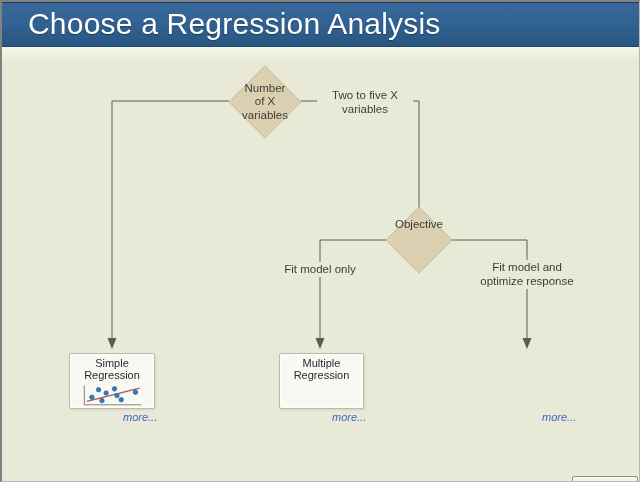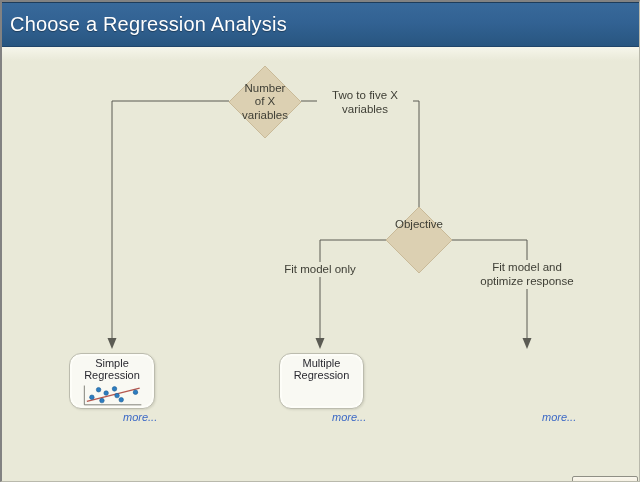--- a/index.html
+++ b/index.html
@@ -11,21 +11,21 @@
     border-right:1px solid #b9b9ac;
     border-bottom:1px solid #b9b9ac;
     box-sizing:border-box;
   }
   .titlebar{
     position:absolute;left:0;top:0;right:0;height:43px;
     background:linear-gradient(180deg,var(--c-titlebar_top) 0%,var(--c-titlebar_mid) 45%,var(--c-titlebar_bottom) 100%);
     border-top:1px solid #1d3c5a;border-bottom:1px solid #20456a;
   }
   .title{
-    color:#ffffff;font-size:20px;font-weight:400;line-height:42px;padding-left:8px;
+    color:#ffffff;font-size:30px;font-weight:400;line-height:42px;padding-left:26px;
     text-shadow:0 1px 1px rgba(0,0,0,.35);letter-spacing:.2px;white-space:nowrap;
   }
   .content{
     position:absolute;left:0;top:45px;right:0;bottom:0;
     background:linear-gradient(180deg,var(--c-content_top_strip) 0%,var(--c-content_bg) 14px);
   }
   svg.connectors{position:absolute;left:0;top:0;width:640px;height:482px;pointer-events:none;}
   svg.connectors path{fill:none;stroke:var(--c-connector);stroke-width:1;}
   svg.connectors polygon.arrow{fill:var(--c-connector);stroke:none;}
   svg.connectors polygon.diamond{fill:var(--c-diamond_fill);stroke:var(--c-diamond_border);stroke-width:1;}
@@ -37,21 +37,21 @@
   .dlabel{background:transparent;}
   .blabel{background:var(--c-content_bg);}
   .d1{left:223px;top:80px;width:80px;height:40px;}
   .d2{left:377px;top:216px;width:80px;height:14px;text-align:right;}
   .l-one-x{left:127px;top:89px;width:92px;height:16px;}
   .l-two-five{left:315px;top:87px;width:96px;height:28px;}
   .l-fit-only{left:280px;top:260px;width:76px;height:15px;}
   .l-fit-opt{left:475px;top:258px;width:100px;height:29px;}
   .rbox{
     position:absolute;top:351px;height:56px;box-sizing:border-box;
-    background:var(--c-box_bg);border:1px solid var(--c-box_border);border-radius:12px;
+    background:var(--c-box_bg);border:1px solid var(--c-box_border);border-radius:2px;
     box-shadow:inset 0 0 0 2px #fdfdf8, 1px 1px 2px rgba(90,90,70,.15);
     display:flex;flex-direction:column;align-items:center;cursor:pointer;
   }
   .rbox-simple{left:67px;width:86px;}
   .rbox-multiple{left:277px;width:85px;gap:36px;}
   .rbox-optimize{left:483px;width:85px;}
   .rbox-title{
     margin-top:3px;text-align:center;white-space:pre-line;
     color:var(--c-box_title);font-size:11px;line-height:1.13;
   }

